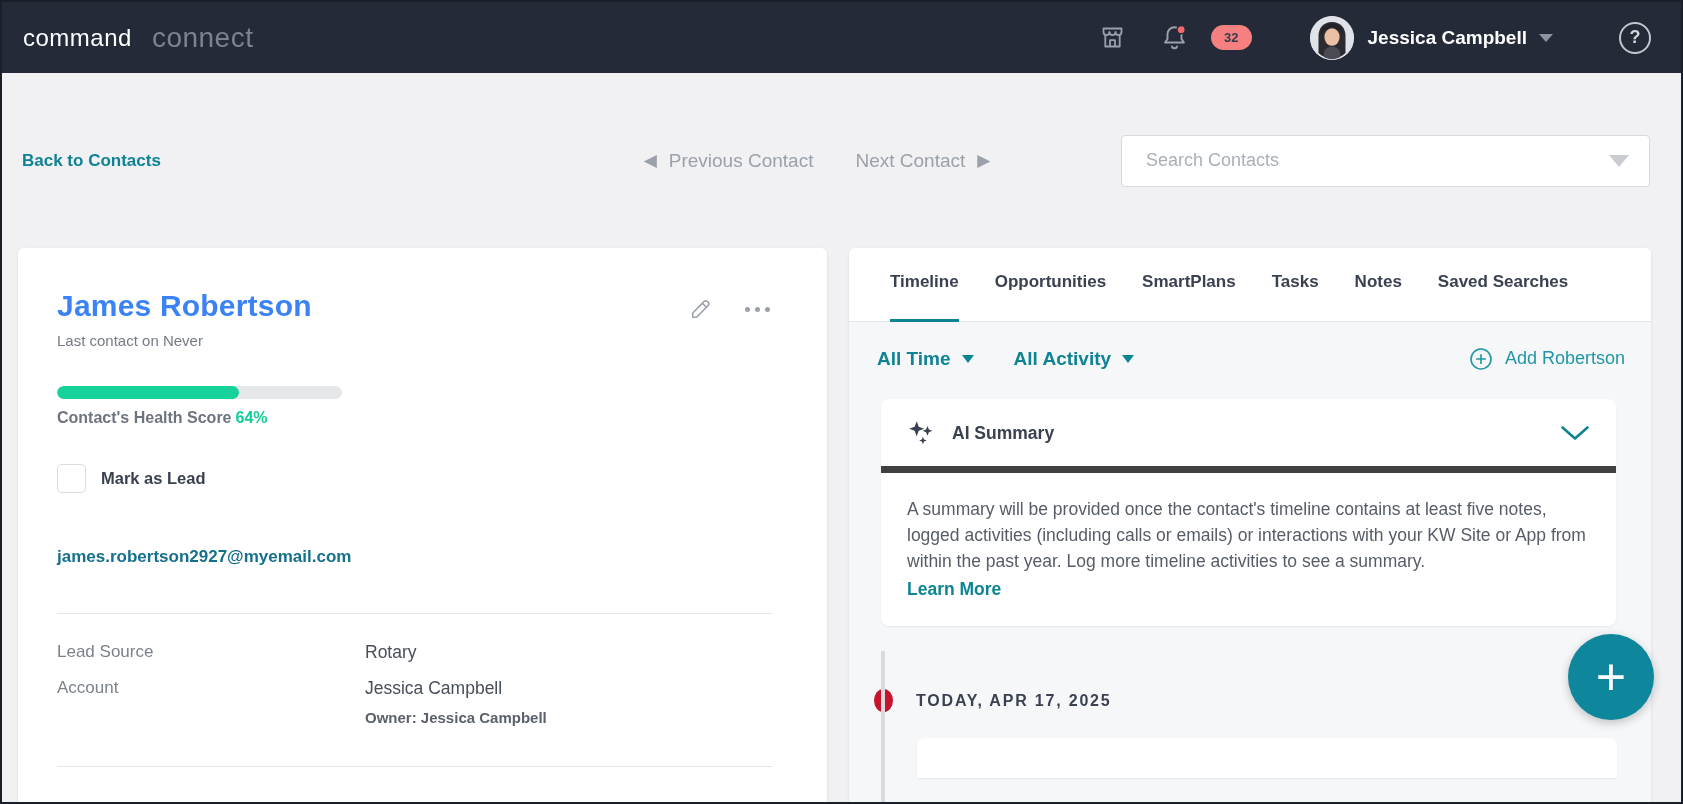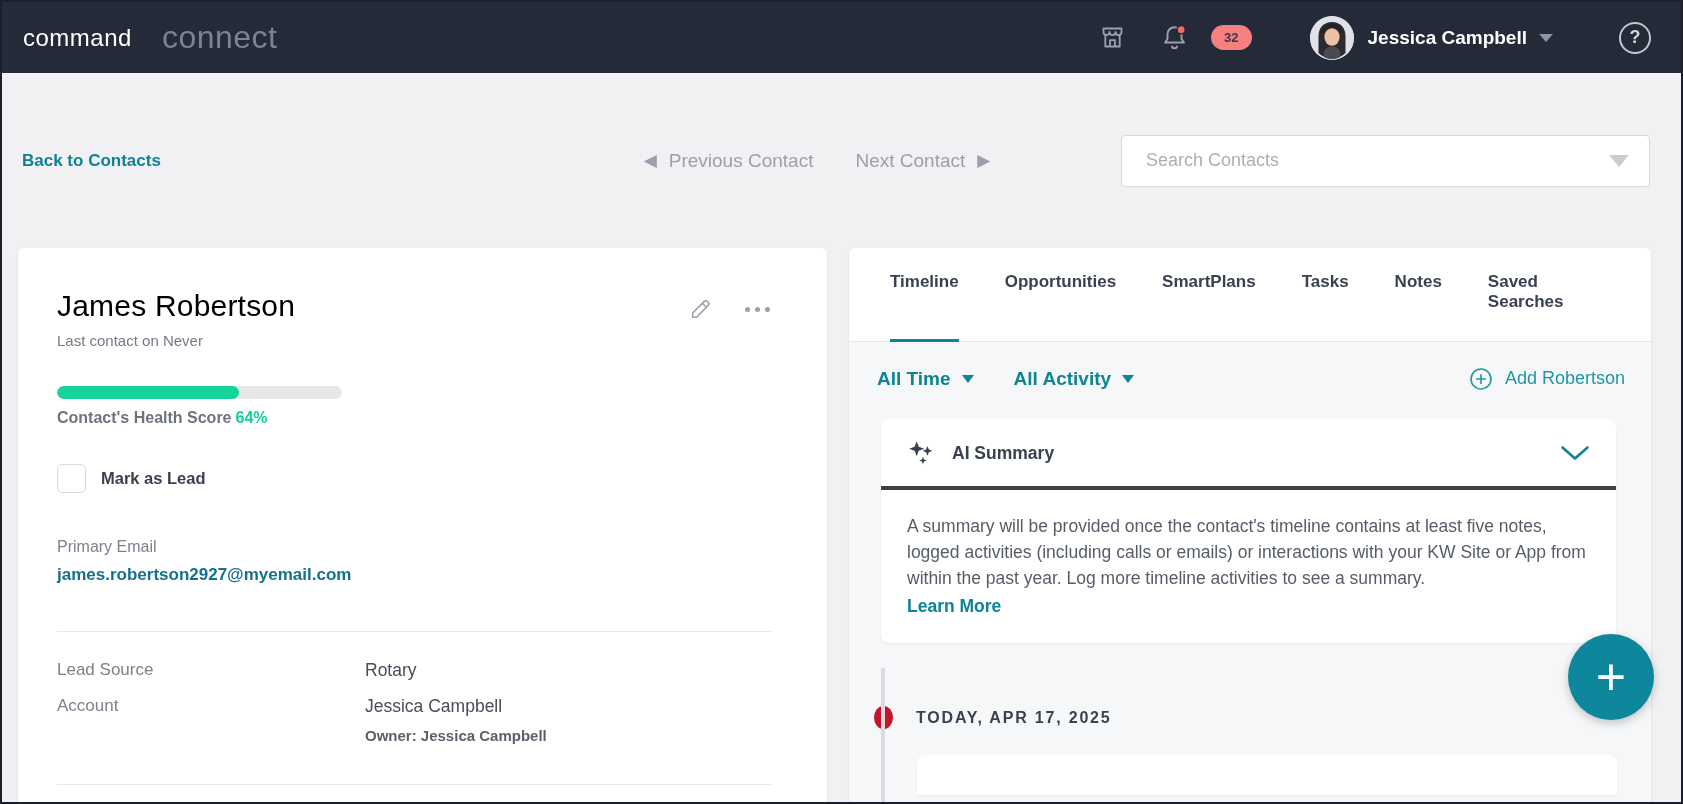--- a/index.html
+++ b/index.html
@@ -3,21 +3,21 @@
 <meta charset="utf-8">
 <style>
   * { margin:0; padding:0; box-sizing:border-box; }
   html,body { width:1683px; height:804px; overflow:hidden; }
   body { font-family:"Liberation Sans","DejaVu Sans",sans-serif; background:#e9e9eb; }
   .frame { position:relative; width:1683px; height:804px; border:2px solid #1a1f2a; background:#f1f1f3; overflow:hidden; }
 
   
   .topbar { height:71px; background:#242a38; display:flex; align-items:center; padding:0 30px 0 21px; }
   .brand { font-size:24px; color:#ffffff; letter-spacing:.5px; }
-  .brand-secondary { font-size:32px; color:#7d8290; margin-left:30px; letter-spacing:.5px; }
+  .brand-secondary { font-size:28px; color:#7d8290; margin-left:20px; letter-spacing:.5px; }
   .topbar-right { margin-left:auto; display:flex; align-items:center; }
   .tb-icon { display:flex; align-items:center; justify-content:center; cursor:pointer; }
   .badge-pill { background:#f5807f; color:#333a49; font-size:13px; font-weight:bold; border-radius:15px; padding:5px 13px; margin-left:22px; cursor:pointer; }
   .avatar { width:44px; height:44px; border-radius:50%; overflow:hidden; margin-left:58px; cursor:pointer; background:#dde1e6; flex:0 0 auto; }
   .user-name { color:#ffffff; font-size:19px; font-weight:bold; margin-left:14px; cursor:pointer; }
   .caret-down { width:0; height:0; border-left:7px solid transparent; border-right:7px solid transparent; border-top:8px solid #8d93a0; margin-left:12px; cursor:pointer; }
   .help-circle { width:32px; height:32px; border:2px solid #c2c6cd; border-radius:50%; color:#d3d6db; font-size:18px; font-weight:bold; display:flex; align-items:center; justify-content:center; margin-left:66px; cursor:pointer; }
 
   
   .subheader { height:175px; position:relative; display:flex; align-items:center; padding:0 31px 0 20px; }
@@ -31,21 +31,21 @@
   .search-box input::placeholder { color:#a9b0b8; }
   .search-caret { width:0; height:0; border-left:10px solid transparent; border-right:10px solid transparent; border-top:12px solid #c9ccd1; cursor:pointer; }
 
   
   .main { display:flex; padding:0 30px 0 16px; height:598px; gap:22px; }
   .card { background:#ffffff; border-radius:6px; box-shadow:0 1px 3px rgba(40,44,60,.10); }
 
   
   .contact-card { width:809px; padding:41px 55px 0 39px; }
   .cc-header { display:flex; align-items:flex-start; }
-  .contact-name { font-size:30px; font-weight:400; color:#000000; letter-spacing:.2px; }
+  .contact-name { font-size:30px; font-weight:700; color:#3b82f6; letter-spacing:.2px; }
   .cc-actions { margin-left:auto; display:flex; align-items:center; padding-top:8px; }
   .ellipsis-btn { display:flex; gap:5px; margin-left:30px; cursor:pointer; padding:6px 2px; }
   .ellipsis-btn span { width:5px; height:5px; border-radius:50%; background:#9aa1ab; }
   .last-contact { color:#757c86; font-size:15px; margin-top:9px; }
   .health-bar { width:285px; height:13px; border-radius:7px; background:#e6e7e9; margin-top:37px; overflow:hidden; }
   .health-fill { height:100%; border-radius:7px; background:#17d29a; }
   .health-label { margin-top:10px; font-size:16px; font-weight:bold; color:#6d747e; }
   .health-pct { color:#11ce9b; margin-left:4px; }
   .lead-row { margin-top:37px; display:flex; align-items:center; }
   .checkbox { width:29px; height:29px; border:1px solid #d8dbde; border-radius:5px; background:#fff; cursor:pointer; }
@@ -58,33 +58,33 @@
   .detail-row { display:grid; grid-template-columns:308px 1fr; margin-top:15px; }
   .detail-row:first-child { margin-top:0; }
   .detail-label { font-size:17px; color:#7b828b; }
   .detail-value { font-size:17.5px; color:#474e59; }
   .detail-sub { margin-top:10px; font-size:15px; font-weight:bold; color:#5a616b; }
   .divider2 { border:none; border-top:1px solid #e5e7e9; margin-top:40px; }
   .section-heading { margin-top:46px; font-size:15px; font-weight:bold; color:#3a4150; letter-spacing:1.5px; }
 
   
   .timeline-card { flex:1; display:flex; flex-direction:column; overflow:hidden; padding:0; }
-  .tabbar { display:flex; gap:46px; padding:24px 40px 0 41px; border-bottom:1px solid #e3e5e7; background:#ffffff; }
+  .tabbar { display:flex; gap:36px; padding:24px 40px 0 41px; border-bottom:1px solid #e3e5e7; background:#ffffff; }
   .tab { font-size:17px; font-weight:bold; color:#3a4150; padding-bottom:27px; cursor:pointer; border-bottom:3px solid transparent; margin-bottom:-1px; }
   .tab.active { border-bottom-color:#0e8394; }
   .panel-body { flex:1; background:#f6f7f8; display:flex; flex-direction:column; overflow:hidden; }
   .filter-row { height:73px; display:flex; align-items:center; padding:0 26px 0 28px; }
   .filter-dd { display:flex; align-items:center; color:#0e8394; font-size:19px; font-weight:bold; cursor:pointer; }
   .filter-dd + .filter-dd { margin-left:40px; }
   .filter-caret { width:0; height:0; border-left:6px solid transparent; border-right:6px solid transparent; border-top:8px solid #0e8394; margin-left:11px; }
   .add-activity { margin-left:auto; display:flex; align-items:center; color:#2196a6; font-size:18px; cursor:pointer; }
   .add-activity .label { margin-left:11px; }
 
   .ai-card { margin:4px 35px 0 32px; background:#ffffff; border-radius:8px; box-shadow:0 1px 2px rgba(40,44,60,.07); }
-  .ai-header { display:flex; align-items:center; padding:20px 26px 19px 26px; border-bottom:4px solid #404040;text-align:right; }
+  .ai-header { display:flex; align-items:center; padding:20px 26px 19px 26px; border-bottom:7px solid #404040;text-align:right; }
   .ai-title { margin-left:17px; font-size:17.5px; font-weight:bold; color:#3a4150; }
   .ai-chevron { margin-left:auto; cursor:pointer; display:flex; }
   .ai-body { padding:23px 28px 26px 26px; }
   .ai-text { font-size:17.5px; color:#565d68; line-height:26px; max-width:700px; }
   .ai-disclaimer { margin-top:21px; font-size:17.5px; color:#7b828c; }
   .learn-more { display:inline-block; margin-top:5px; font-size:17.5px; font-weight:bold; color:#0e8394; cursor:pointer; }
 
   .timeline-section { position:relative; margin-left:32px; margin-top:25px; flex:1; }
   .timeline-line { position:absolute; left:0; top:0; bottom:0; width:4px; background:#d9dbde; }
   .timeline-entry { display:flex; align-items:center; padding-top:38px; }
@@ -176,21 +176,20 @@
         <span>Contact's Health Score</span><span class="health-pct">64%</span>
       </div>
 
       <div class="lead-row">
         <span class="checkbox"></span>
         <span class="lead-label">Mark as Lead</span>
       </div>
 
       <div class="fields-row">
         <div>
-          <div class="field-label">Primary Email</div>
           <div class="field-value">james.robertson2927@myemail.com</div>
         </div>
       </div>
 
       <hr class="divider">
 
       <div class="details">
         <div class="detail-row">
           <div class="detail-label">Lead Source</div>
           <div class="detail-value">Rotary</div>

